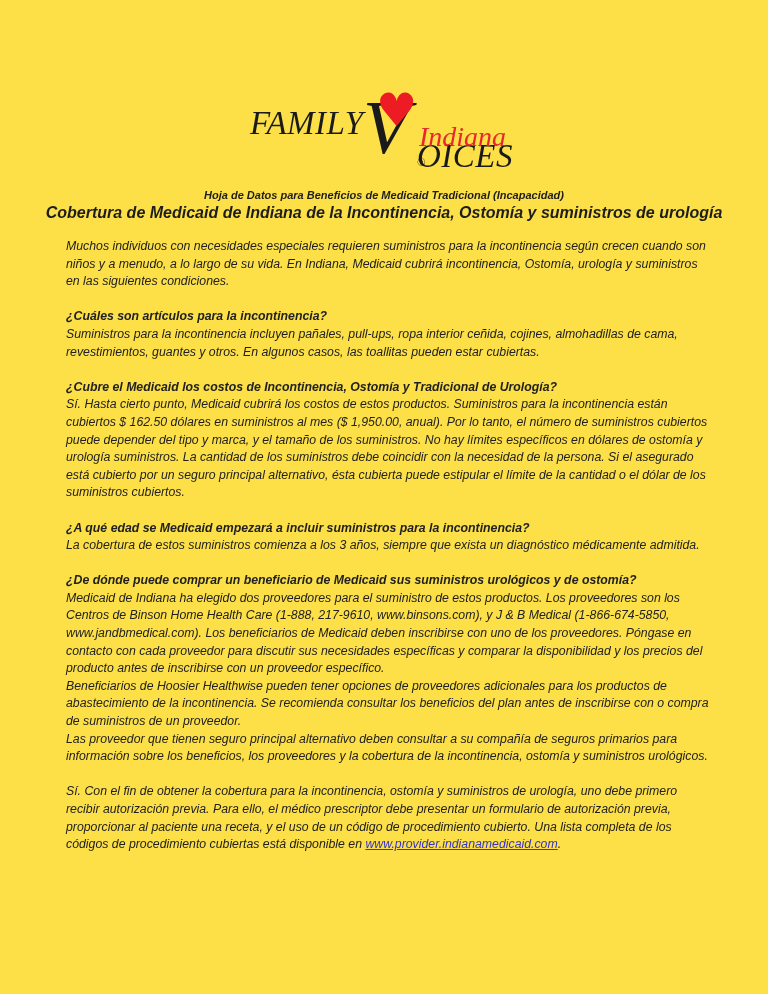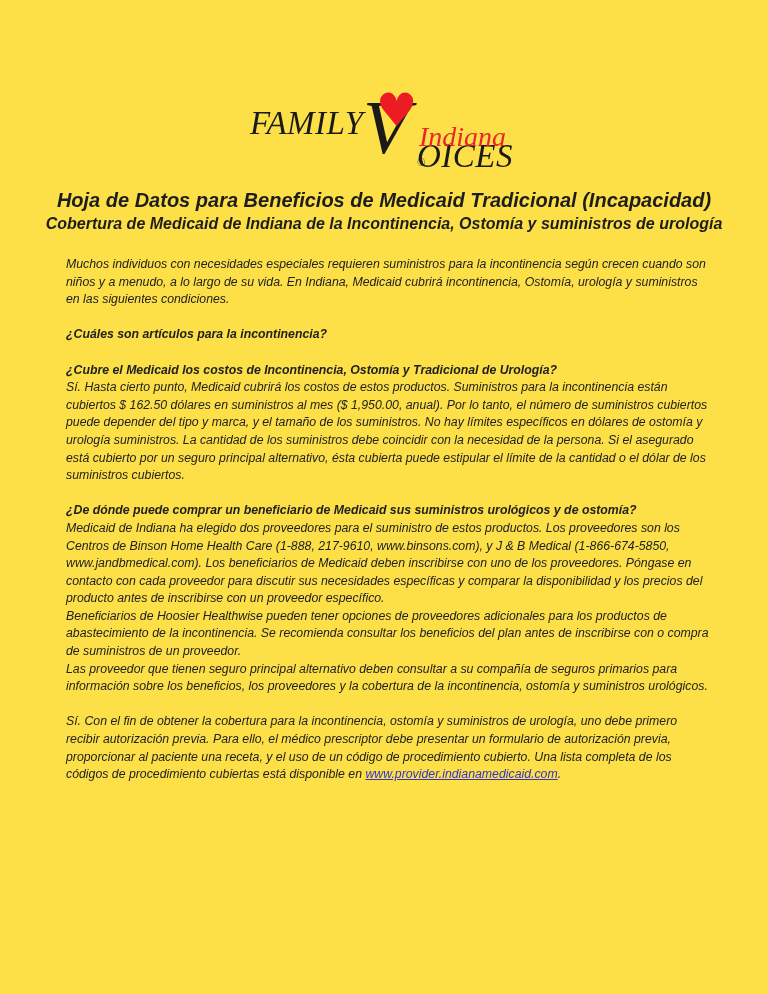--- a/index.html
+++ b/index.html
@@ -32,35 +32,35 @@
                  font-family: "DejaVu Sans", sans-serif; }
   .lg-voices   { left: 167px; top: 17px; font-size: 33px; letter-spacing: 0.5px; z-index: 3; margin-top: 33px; }
   .lg-reg      { position: static !important; font-size: 11px; letter-spacing: 0;
                  vertical-align: 1px; }
   .lg-indiana  { left: 169px; top: 33px; font-size: 28px; z-index: 4; }
 
   
   .doc-title {
     margin: 21px 0 0;
     text-align: center;
-    font-size: 20px;
+    font-size: 11px;
     font-weight: bold;
     color: #1d1d1d;
   }
   .doc-subtitle {
     margin: 3px 0 0;
     text-align: center;
     font-size: 16px;
     font-weight: bold;
     color: #1d1d1d;
   }
 
   
   .content {
-    margin-top: 23px;
+    margin-top: 16px;
     padding: 0 56px 0 66px;
     font-size: 12.3px;
     line-height: 17.6px;
     text-align: left;
   }
   .content p { margin: 0; }
   .section { margin-top: 17.6px; }
   .sec-heading { font-weight: bold; }
   a.doc-link { color: #3333cc; text-decoration: underline; cursor: pointer; }
 </style>
@@ -79,27 +79,32 @@
 
   <h1 class="doc-title">Hoja de Datos para Beneficios de Medicaid Tradicional (Incapacidad)</h1>
   <h2 class="doc-subtitle">Cobertura de Medicaid de Indiana de la Incontinencia, Ostomía y suministros de urología</h2>
 
   <div class="content">
 
     <p>Muchos individuos con necesidades especiales requieren suministros para la incontinencia según crecen cuando son niños y  a menudo, a lo largo de su vida. En Indiana, Medicaid cubrirá incontinencia, Ostomía, urología y suministros en las siguientes condiciones.</p>
 
     <div class="section">
       <p class="sec-heading">¿Cuáles son artículos para la incontinencia?</p>
+      <p>Suministros para la incontinencia incluyen pañales, pull-ups, ropa interior ceñida, cojines, almohadillas de cama, revestimientos, guantes y otros. En algunos casos, las toallitas pueden estar cubiertas.</p>
     </div>
 
     <div class="section">
       <p class="sec-heading">¿Cubre el Medicaid los costos de Incontinencia, Ostomía y Tradicional de Urología?</p>
       <p>Sí. Hasta cierto punto, Medicaid cubrirá los costos de estos productos. Suministros para la incontinencia están cubiertos $ 162.50 dólares en suministros al mes ($ 1,950.00, anual). Por lo tanto, el número de suministros cubiertos puede depender del tipo y marca, y el tamaño de los suministros.  No hay límites específicos en dólares de ostomía y urología suministros. La cantidad de los suministros debe coincidir con la necesidad de la persona. Si el asegurado está cubierto por un seguro principal alternativo, ésta cubierta puede estipular el límite de la cantidad o el dólar de los suministros cubiertos.</p>
     </div>
 
+    <div class="section">
+      <p class="sec-heading">¿A qué edad se Medicaid empezará a incluir suministros para la incontinencia?</p>
+      <p>La cobertura de estos suministros comienza a los 3 años, siempre que exista un diagnóstico médicamente admitida.</p>
+    </div>
 
     <div class="section">
       <p class="sec-heading">¿De dónde puede comprar un beneficiario de Medicaid sus suministros urológicos y de ostomía?</p>
       <p>Medicaid de Indiana ha elegido dos proveedores para el suministro de estos productos. Los proveedores son los Centros de Binson Home Health Care (1-888, 217-9610, www.binsons.com), y J &amp; B Medical (1-866-674-5850, www.jandbmedical.com). Los beneficiarios de Medicaid deben inscribirse con uno de los proveedores. Póngase en contacto con cada proveedor para discutir sus necesidades específicas y comparar la disponibilidad y los precios del producto antes de inscribirse con un proveedor específico.</p>
       <p>Beneficiarios de Hoosier Healthwise pueden tener opciones de proveedores adicionales para los productos de abastecimiento de la incontinencia. Se recomienda consultar los beneficios del plan antes de inscribirse con o compra de suministros de un proveedor.</p>
       <p>Las proveedor que tienen seguro principal alternativo deben consultar a su compañía de seguros primarios para información sobre los beneficios, los proveedores y la cobertura de la incontinencia, ostomía y suministros urológicos.</p>
     </div>
 
     <div class="section">
       <p><span>Sí. Con el fin de obtener la cobertura para la incontinencia, ostomía y suministros de urología, uno debe primero recibir autorización previa. Para ello, el médico prescriptor debe presentar un formulario de autorización previa, proporcionar al paciente una receta, y el uso de un código de procedimiento cubierto. Una lista completa de los códigos de procedimiento cubiertas está disponible en </span><a class="doc-link" href="#">www.provider.indianamedicaid.com</a><span>.</span></p>

